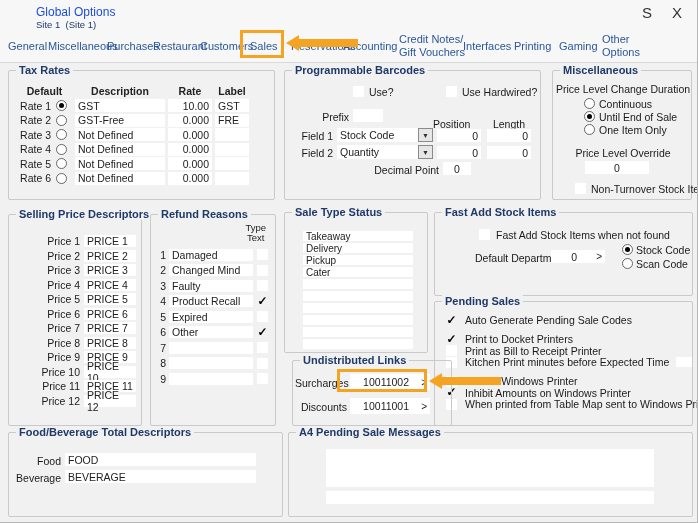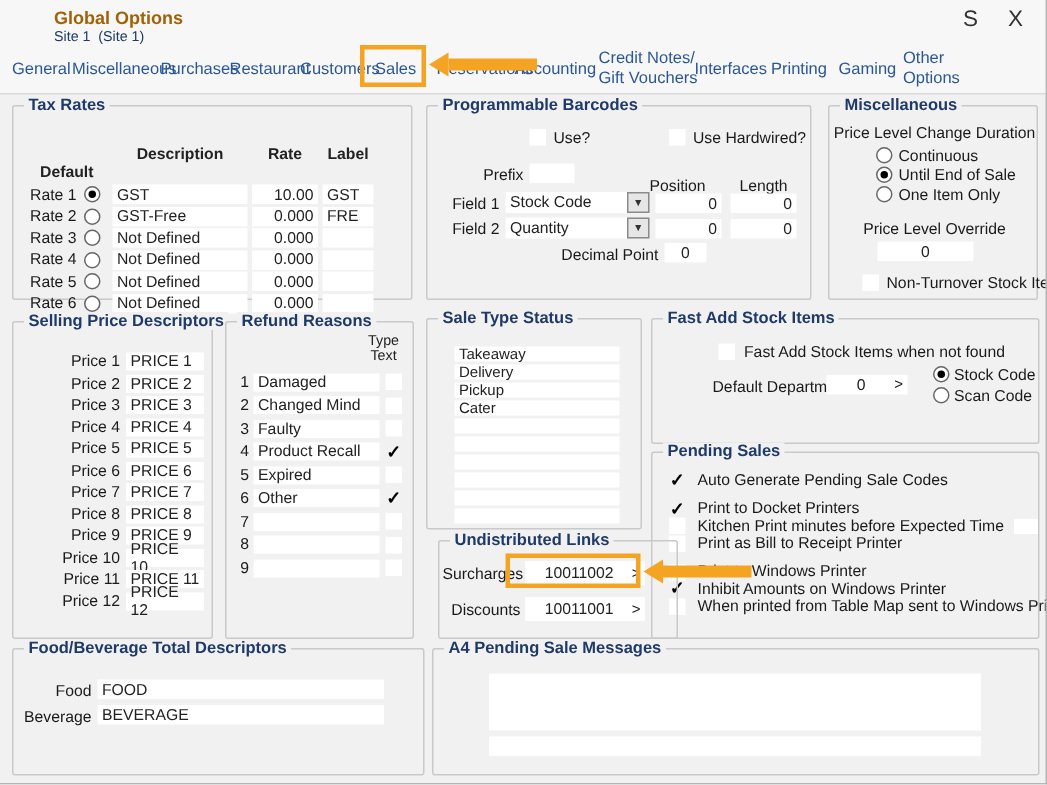--- a/index.html
+++ b/index.html
@@ -1,19 +1,19 @@
 <!DOCTYPE html>
 <html><head>
 <meta charset="utf-8">
 <style>
   html,body{margin:0;padding:0;background:#e8e8e8;font-family:"Liberation Sans",sans-serif;}
   .win{position:relative;width:698px;height:523px;background:#f1f1f1;box-sizing:border-box;
        border-right:1px solid #b5b5b5;border-bottom:1px solid #b5b5b5;overflow:hidden;}
   .hdr{position:absolute;left:0;top:0;width:100%;height:62px;background:#f7f7f7;}
-  .hdr-title{position:absolute;left:36px;top:5px;font-size:12px;font-weight:bold;color:#a16207;text-align:right;}
+  .hdr-title{position:absolute;left:36px;top:5px;font-size:12px;font-weight:normal;color:#1d4ed8;text-align:right;}
   .hdr-sub{position:absolute;left:36px;top:19px;font-size:9.5px;color:#1f3a68;white-space:pre;}
   .win-btn{position:absolute;top:4px;font-size:15px;color:#333;cursor:pointer;}
   .tab{position:absolute;top:40px;font-size:11px;color:#2b579a;cursor:pointer;white-space:nowrap;}
   .tab.two{top:33px;text-align:left;white-space:pre-line;line-height:13px;}
   .tab-divider{position:absolute;left:0;top:62px;width:698px;height:1px;background:#d9d9d9;}
   .grp{position:absolute;border:1px solid #c9c9c9;border-radius:2px;box-sizing:border-box;}
   .gt{position:absolute;top:-7px;left:7px;background:#f1f1f1;padding:0 3px;font-size:11px;
       font-weight:bold;color:#1f3a68;line-height:12px;white-space:nowrap;}
   .lb{font-size:10.5px;color:#1a1a1a;white-space:nowrap;}
   .fld{background:#fff;font-size:10.5px;color:#222;display:flex;align-items:center;
@@ -89,21 +89,21 @@
   <div class="tab" style="left:463px;">Interfaces</div>
   <div class="tab" style="left:514px;">Printing</div>
   <div class="tab" style="left:559px;">Gaming</div>
   <div class="tab two" style="left:602px;">Other
 Options</div>
   <div class="tab-divider"></div>
 
   <div class="grp" style="left:8px;top:70px;width:267px;height:130px;">
     <span class="gt">Tax Rates</span>
     <div class="tax-head">
-      <span style="grid-column:1/3;text-align:center;margin-top:24px;">Default</span>
+      <span style="grid-column:1/3;text-align:center;">Default</span>
       <span style="text-align:center;">Description</span>
       <span style="text-align:center;">Rate</span>
       <span style="text-align:center;">Label</span>
     </div>
     <div class="tax-row">
       <span class="nm">Rate 1</span>
       <span class="rd on"></span>
       <div class="fld">GST</div>
       <div class="fld right">10.00</div>
       <div class="fld">GST</div>
@@ -332,26 +332,26 @@
       <div class="pr">
           <span class="ck">✓</span>
           <span class="lb">Auto Generate Pending Sale Codes</span>
         </div>
       <div class="pr gap">
           <span class="ck">✓</span>
           <span class="lb">Print to Docket Printers</span>
         </div>
       <div class="pr">
           <span class="ck"></span>
+          <span class="lb">Print as Bill to Receipt Printer</span>
+        </div>
+      <div class="pr">
+          <span class="ck"></span>
           <span class="lb">Kitchen Print minutes before Expected Time</span>
           <div class="fld"></div>
-        </div>
-      <div class="pr">
-          <span class="ck"></span>
-          <span class="lb">Print as Bill to Receipt Printer</span>
         </div>
       <div class="pr gap">
           <span class="ck"></span>
           <span class="lb">Print to Windows Printer</span>
         </div>
       <div class="pr">
           <span class="ck">✓</span>
           <span class="lb">Inhibit Amounts on Windows Printer</span>
         </div>
       <div class="pr">

